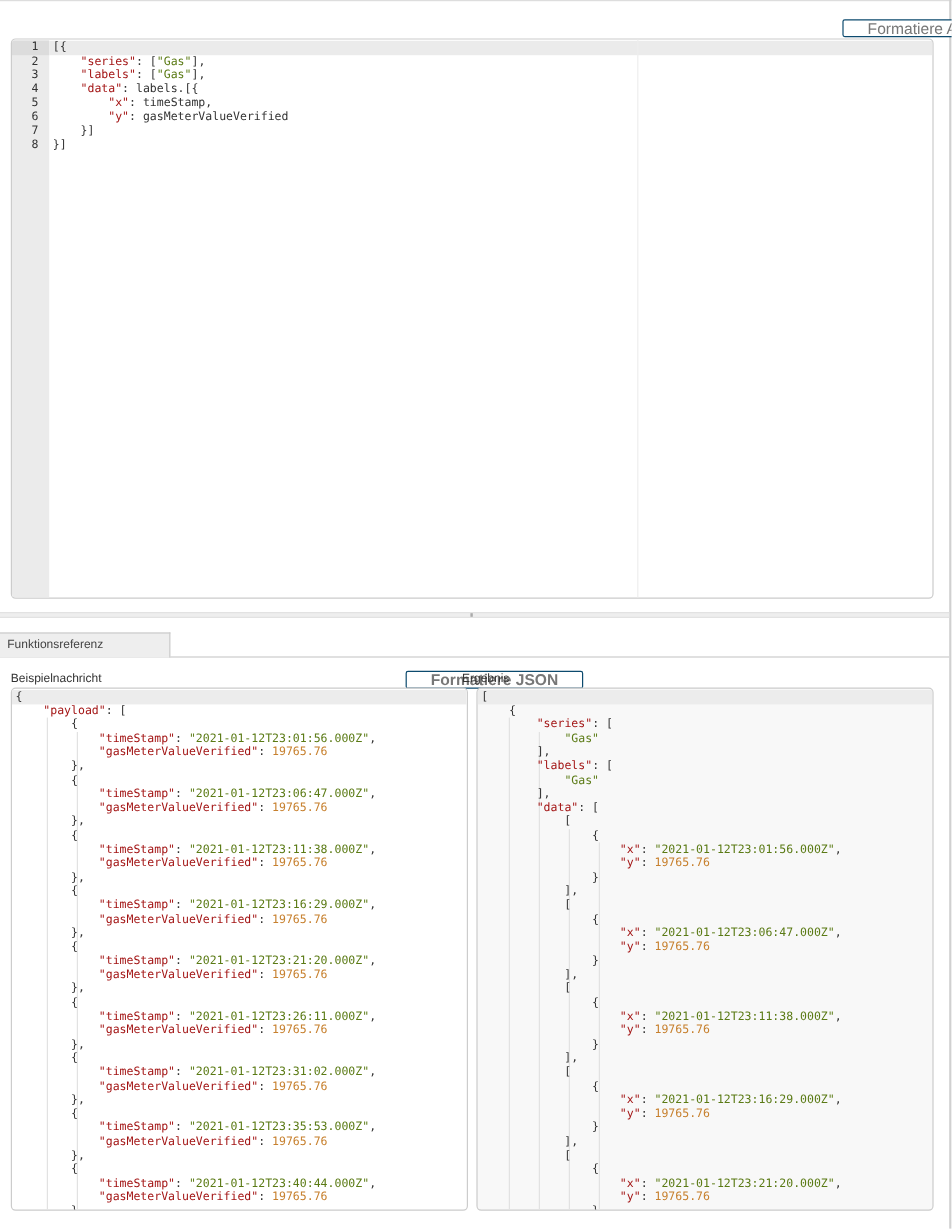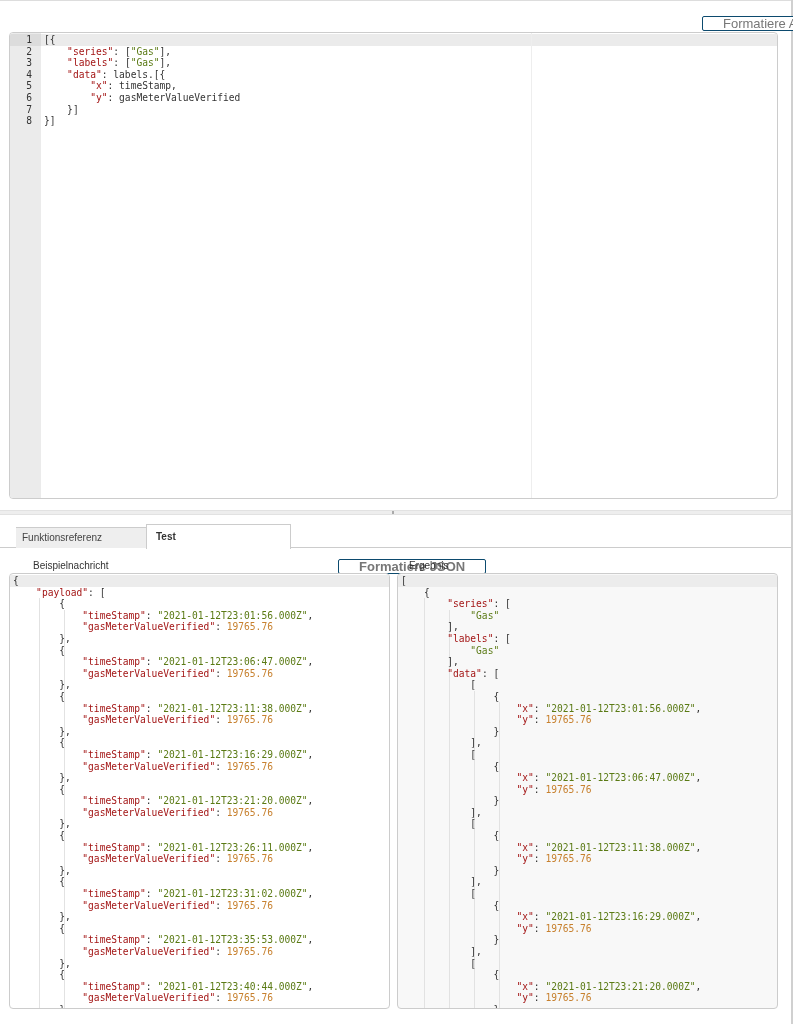--- a/index.html
+++ b/index.html
@@ -39,24 +39,24 @@
   .n { color: #c7802e; text-align: right; }      
   .p { color: #333; }
 
   
   .splitter { position: absolute; left: 0; top: 510px; width: 791px; height: 5px; background: #eee; border-top: 1px solid #e2e2e2; border-bottom: 1px solid #e2e2e2; }
   .splitter .grip { position: absolute; left: 392px; top: 0; width: 2px; height: 3px; background: #aaa; }
 
   
   .tabs { position: absolute; left: 0; top: 524px; width: 791px; height: 24px; border-bottom: 1px solid #ccc; }
   .tab { position: absolute; top: 3px; height: 21px; font-size: 10px; line-height: 20px; padding-left: 6px; cursor: pointer; }
-  .tab.inactive { left: 16px; width: 142px; background: #eee; border: 1px solid #ccc; border-left: none; border-bottom: none; color: #444; }
+  .tab.inactive { left: 0; width: 142px; background: #eee; border: 1px solid #ccc; border-left: none; border-bottom: none; color: #444; }
   .tab.active { left: 146px; width: 145px; top: 0; height: 25px; background: #fff; border: 1px solid #ccc; border-bottom: none; font-weight: bold; color: #333; line-height: 24px; padding-left: 9px; }
 
-  .panel-label { position: absolute; font-size: 10px; color: #333; margin-left: 24px; }
+  .panel-label { position: absolute; font-size: 10px; color: #333; }
   .panel {
     position: absolute; top: 573px; height: 436px; border: 1px solid #ccc; border-radius: 4px; overflow: hidden;
   }
   .panel.left { left: 9px; width: 381px; background: #fff; }
   .panel.right { left: 397px; width: 381px; background: #f8f8f8; }
   .panel .active-line { position: absolute; left: 0; right: 0; top: 1px; height: 11.6px; background: #ececec; }
   .panel .code { position: absolute; left: 3px; top: 1px; right: 0; }
   .guide { position: absolute; width: 1px; background: #e2e2e2; }
 </style>
 </head>
@@ -93,21 +93,20 @@
       <div class="line"><span class="p">}]</span></div>
     </div>
 </div>
 
 <div class="splitter">
   <div class="grip"></div>
 </div>
 
 <div class="tabs">
   <div class="tab inactive">Funktionsreferenz</div>
-  <div class="tab active">Test</div>
 </div>
 
 <div class="panel-label" style="left:9px; top:560px;">Beispielnachricht</div>
 <button class="btn-small" style="left:338px; top:559px;font-weight:bold;">Formatiere JSON</button>
 <div class="panel-label" style="left:385px; top:560px;">Ergebnis</div>
 
 <div class="panel left mono">
   <div class="active-line"></div>
   <div class="guide" style="left:29px; top:24px; height:420px;"></div>
   <div class="guide" style="left:54px; top:36px; height:420px;"></div>

